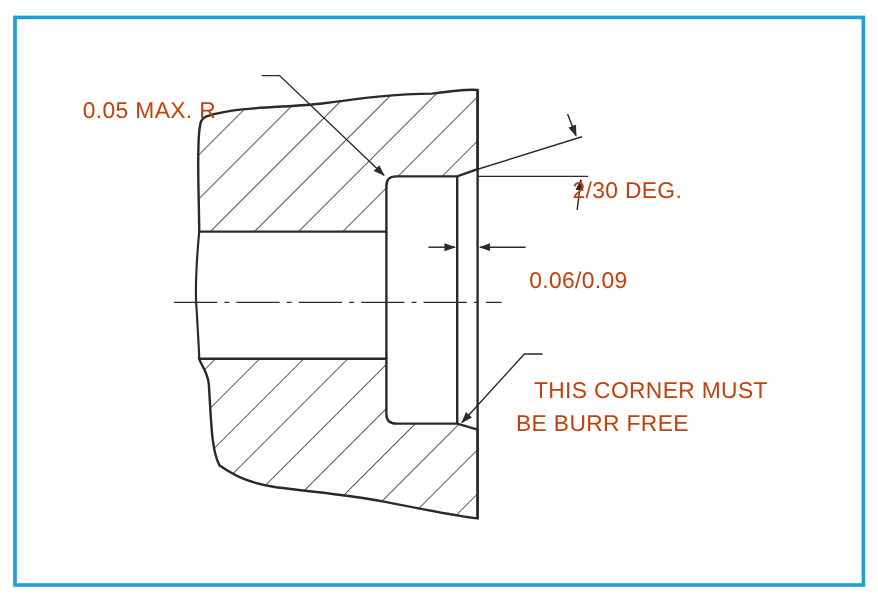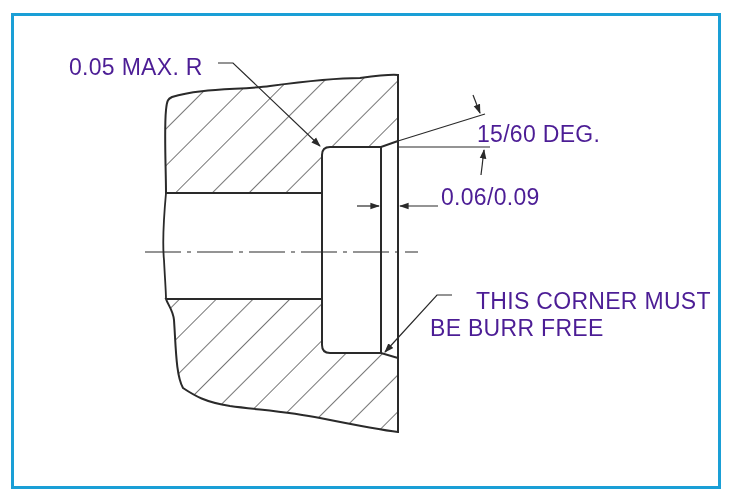--- a/index.html
+++ b/index.html
@@ -1,19 +1,19 @@
 <!DOCTYPE html>
 <html><head>
 <meta charset="utf-8">
 <style>
   html, body { margin:0; padding:0; background:#ffffff; }
   body { width:732px; height:498px; position:relative; overflow:hidden; font-family:"Liberation Sans", sans-serif; }
   #frame { position:absolute; left:11px; top:13px; width:704px; height:470px; border:3px solid #1a9fd6; background:#ffffff; }
   svg { position:absolute; left:0; top:0; }
-  .lbl { position:absolute; color:#4c1d95; font-size:23px; letter-spacing:0.3px; white-space:nowrap; font-family:"Liberation Sans", sans-serif; }
+  .lbl { position:absolute; color:#c2410c; font-size:19px; letter-spacing:0.3px; white-space:nowrap; font-family:"Liberation Sans", sans-serif;margin-top:28px; }
 </style>
 </head>
 <body>
 
 <div id="frame"></div>
 
 <svg width="732" height="498" viewBox="0 0 732 498">
   <defs>
     <pattern id="hatch" patternUnits="userSpaceOnUse" width="26" height="26" patternTransform="rotate(45)">
       <line x1="0" y1="0" x2="0" y2="26" stroke="#2a2a2a" stroke-width="1.3"></line>
@@ -42,16 +42,16 @@
   <line x1="473" y1="95" x2="480" y2="113" stroke="#2a2a2a" stroke-width="1.2" marker-end="url(#arr)"></line>
   <line x1="481" y1="175" x2="484" y2="150" stroke="#2a2a2a" stroke-width="1.2" marker-end="url(#arr)"></line>
 
   <line x1="357" y1="206" x2="379" y2="206" stroke="#2a2a2a" stroke-width="1.2" marker-end="url(#arr)"></line>
   <line x1="438" y1="206" x2="400" y2="206" stroke="#2a2a2a" stroke-width="1.2" marker-end="url(#arr)"></line>
 
   <path d="M452,295 L437,295 L385,352" fill="none" stroke="#2a2a2a" stroke-width="1.2" marker-end="url(#arr)"></path>
 </svg>
 
 <div class="lbl" style="left:69px;top:54px;">0.05 MAX. R</div>
-<div class="lbl" style="left:477px;top:121px;">15/60 DEG.</div>
-<div class="lbl" style="left:441px;top:184px;">0.06/0.09</div>
-<div class="lbl" style="left:476px;top:288px;">THIS CORNER MUST</div>
+<div class="lbl" style="left:477px;top:121px;">2/30 DEG.</div>
+<div class="lbl" style="left:441px;top:196px;">0.06/0.09</div>
+<div class="lbl" style="left:445px;top:288px;">THIS CORNER MUST</div>
 <div class="lbl" style="left:430px;top:315px;">BE BURR FREE</div>
 
 </body></html>

